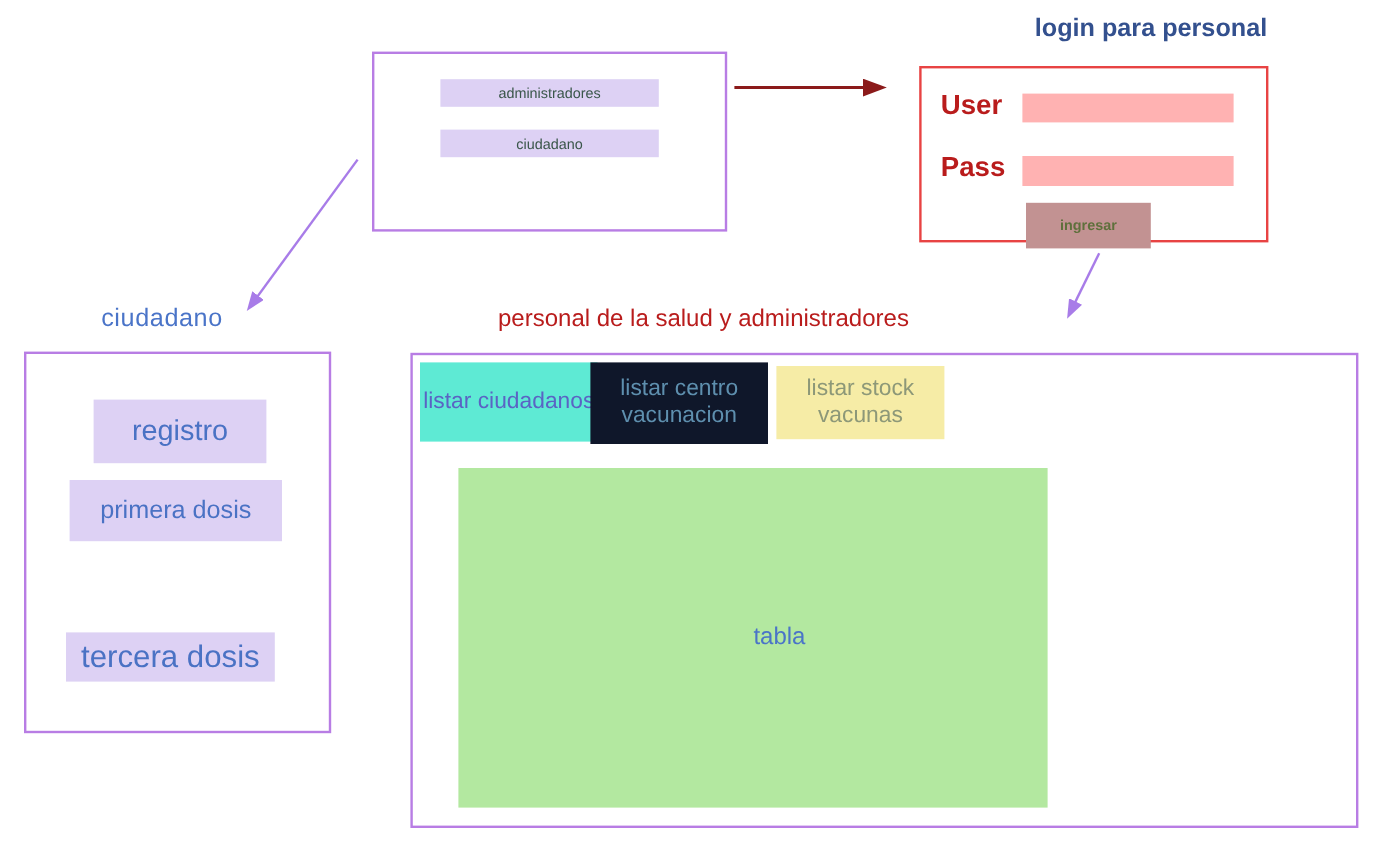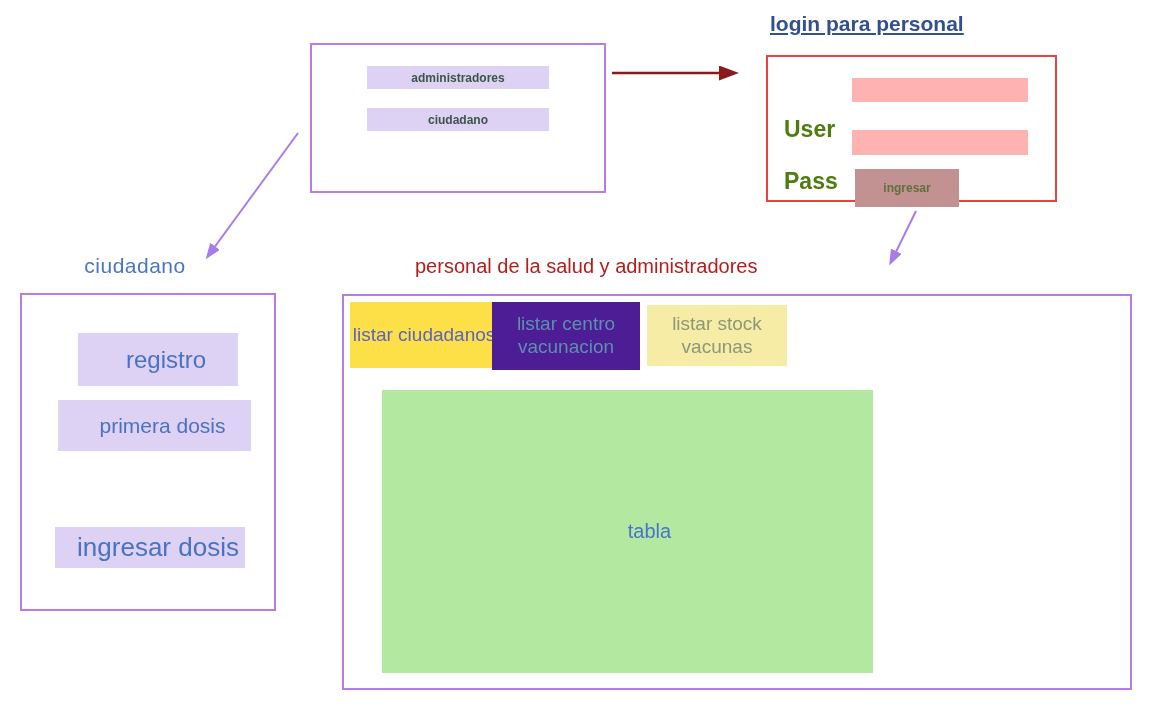--- a/index.html
+++ b/index.html
@@ -6,43 +6,43 @@
   #canvas{
     position:relative;width:1167px;height:722px;background:#ffffff;
     font-family:"Liberation Sans","DejaVu Sans",sans-serif;overflow:hidden;
   }
   .abs{position:absolute;box-sizing:border-box;}
   
   .purple-panel{border:2px solid #b87de4;background:#ffffff;}
   .red-panel{border:2px solid #e84343;background:#ffffff;}
   
   #role-panel{left:310px;top:43px;width:296px;height:150px;display:flex;flex-direction:column;align-items:center;padding-top:21px;gap:19px;}
-  .role-btn{width:182px;height:23px;background:#ddd1f4;color:#3a564a;font-size:12px;font-weight:bold;display:flex;align-items:center;justify-content:center;}
+  .role-btn{width:182px;height:23px;background:#ddd1f4;color:#3a564a;font-size:12px;font-weight:normal;display:flex;align-items:center;justify-content:center;}
   
-  #login-title{left:770px;top:12px;width:286px;text-align:left;font-size:21px;font-weight:bold;color:#33508e;text-decoration:underline;}
+  #login-title{left:770px;top:12px;width:286px;text-align:right;font-size:21px;font-weight:bold;color:#33508e;}
   #login-panel{left:766px;top:55px;width:291px;height:147px;}
-  .login-label{position:absolute;left:16px;font-size:23px;font-weight:bold;color:#4d7c0f;margin-top:42px;}
+  .login-label{position:absolute;left:16px;font-size:23px;font-weight:bold;color:#b91c1c;}
   .login-bar{position:absolute;left:84px;width:176px;background:#ffb2b2;}
   #user-label{top:17px;} #user-input{top:21px;height:24px;}
   #pass-label{top:69px;} #pass-input{top:73px;height:25px;}
   #ingresar-btn{position:absolute;left:87px;top:112px;width:104px;height:38px;background:#c29292;color:#5f703c;font-size:12px;font-weight:bold;display:flex;align-items:center;justify-content:center;border:0;}
   
   #ciudadano-title{left:55px;top:254px;width:160px;text-align:center;font-size:21px;color:#4a74c8;letter-spacing:.5px;}
   #ciudadano-panel{left:20px;top:293px;width:256px;height:318px;}
-  .dose-btn{position:absolute;background:#ddd1f4;color:#4a72c4;display:flex;align-items:center;justify-content:center;padding-left:16px;}
+  .dose-btn{position:absolute;background:#ddd1f4;color:#4a72c4;display:flex;align-items:center;justify-content:center;}
   #btn-registro{left:56px;top:38px;width:144px;height:53px;font-size:24px;}
   #btn-primera{left:36px;top:105px;width:177px;height:51px;font-size:21px;}
   #btn-segunda{left:28px;top:175px;width:187px;height:39px;font-size:26px;}
   #btn-tercera{left:33px;top:232px;width:174px;height:41px;font-size:26px;}
   
   #personal-title{left:415px;top:255px;font-size:20px;color:#b91c1c;}
   #personal-panel{left:342px;top:294px;width:790px;height:396px;}
   .tab{display:flex;align-items:center;justify-content:center;text-align:center;font-size:19px;line-height:1.2;}
-  #tab-listar-ciudadanos{left:350px;top:302px;width:148px;height:66px;background:#fde047;color:#5a64c4;}
-  #tab-listar-centro{left:492px;top:302px;width:148px;height:68px;background:#4c1d95;color:#5e8fae;}
+  #tab-listar-ciudadanos{left:350px;top:302px;width:148px;height:66px;background:#5eead4;color:#5a64c4;}
+  #tab-listar-centro{left:492px;top:302px;width:148px;height:68px;background:#0f172a;color:#5e8fae;}
   #tab-listar-stock{left:647px;top:305px;width:140px;height:61px;background:#f6eca6;color:#8d9878;}
   #table-area{left:382px;top:390px;width:491px;height:283px;background:#b3e8a0;display:flex;align-items:center;justify-content:center;color:#4a74c8;font-size:20px;padding-left:44px;}
   
   #arrows{left:0;top:0;width:1167px;height:722px;pointer-events:none;}
 </style>
 </head>
 <body>
 
 <div id="canvas">
 
@@ -71,21 +71,21 @@
     <div id="user-input" class="login-bar"></div>
     <div id="pass-label" class="login-label">Pass</div>
     <div id="pass-input" class="login-bar"></div>
     <div id="ingresar-btn">ingresar</div>
   </div>
 
   <div id="ciudadano-title" class="abs">ciudadano</div>
   <div id="ciudadano-panel" class="abs purple-panel">
     <div id="btn-registro" class="dose-btn">registro</div>
     <div id="btn-primera" class="dose-btn">primera dosis</div>
-    <div id="btn-tercera" class="dose-btn">ingresar dosis</div>
+    <div id="btn-tercera" class="dose-btn">tercera dosis</div>
   </div>
 
   <div id="personal-title" class="abs">personal de la salud y administradores</div>
   <div id="personal-panel" class="abs purple-panel"></div>
   <div id="tab-listar-ciudadanos" class="abs tab">listar ciudadanos</div>
   <div id="tab-listar-centro" class="abs tab">listar centro vacunacion</div>
   <div id="tab-listar-stock" class="abs tab">listar stock vacunas</div>
   <div id="table-area" class="abs">
     <span>tabla</span>
   </div>

